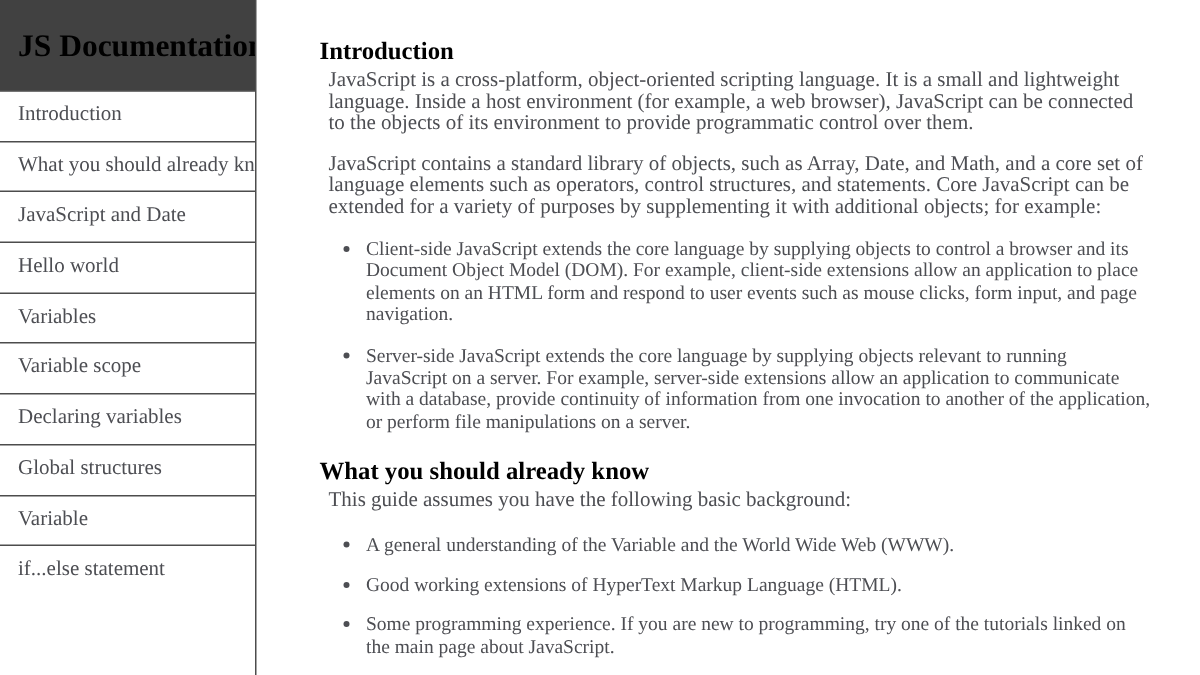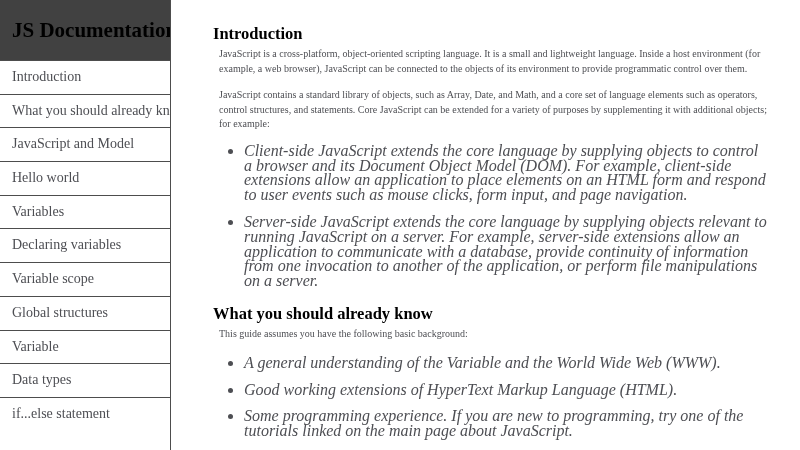--- a/index.html
+++ b/index.html
@@ -64,53 +64,51 @@
     .section h2 {
       margin: 24px 0 4px 0;
       font-size: 16.5px;
       font-weight: bold;
       color: #000000;
       line-height: 19px;
     }
     .section:first-child h2 { margin-top: 24px; }
     .section p {
       margin: 0 0 12px 6px;
-      font-size: 10px;
+      font-size: 14px;
       line-height: 14.6px;
     }
     .section ul {
       margin: 0 0 12px 0;
       padding-left: 31px;
     }
     .section ul li {
-      font-size: 16px;
+      font-size: 13px;
       line-height: 14.6px;
       margin-bottom: 13px;
-      font-style: italic;
     }
     .section.second h2 { margin-top: 16px; }
     .section.second p { margin-bottom: 14px; }
     .section.second ul li { margin-bottom: 12px; }
   </style>
 </head>
 <body>
 
 <nav id="navbar">
   <header>JS Documentation</header>
   <ul>
     <li>Introduction</li>
     <li>What you should already know</li>
-    <li>JavaScript and Model</li>
+    <li>JavaScript and Date</li>
     <li>Hello world</li>
     <li>Variables</li>
+    <li>Variable scope</li>
     <li>Declaring variables</li>
-    <li>Variable scope</li>
     <li>Global structures</li>
     <li>Variable</li>
-    <li>Data types</li>
     <li>if...else statement</li>
   </ul>
 </nav>
 
 <main id="main">
   <section class="section">
     <h2>Introduction</h2>
     <p>JavaScript is a cross-platform, object-oriented scripting language. It is a small and lightweight language. Inside a host environment (for example, a web browser), JavaScript can be connected to the objects of its environment to provide programmatic control over them.</p>
     <p>JavaScript contains a standard library of objects, such as Array, Date, and Math, and a core set of language elements such as operators, control structures, and statements. Core JavaScript can be extended for a variety of purposes by supplementing it with additional objects; for example:</p>
     <ul>

